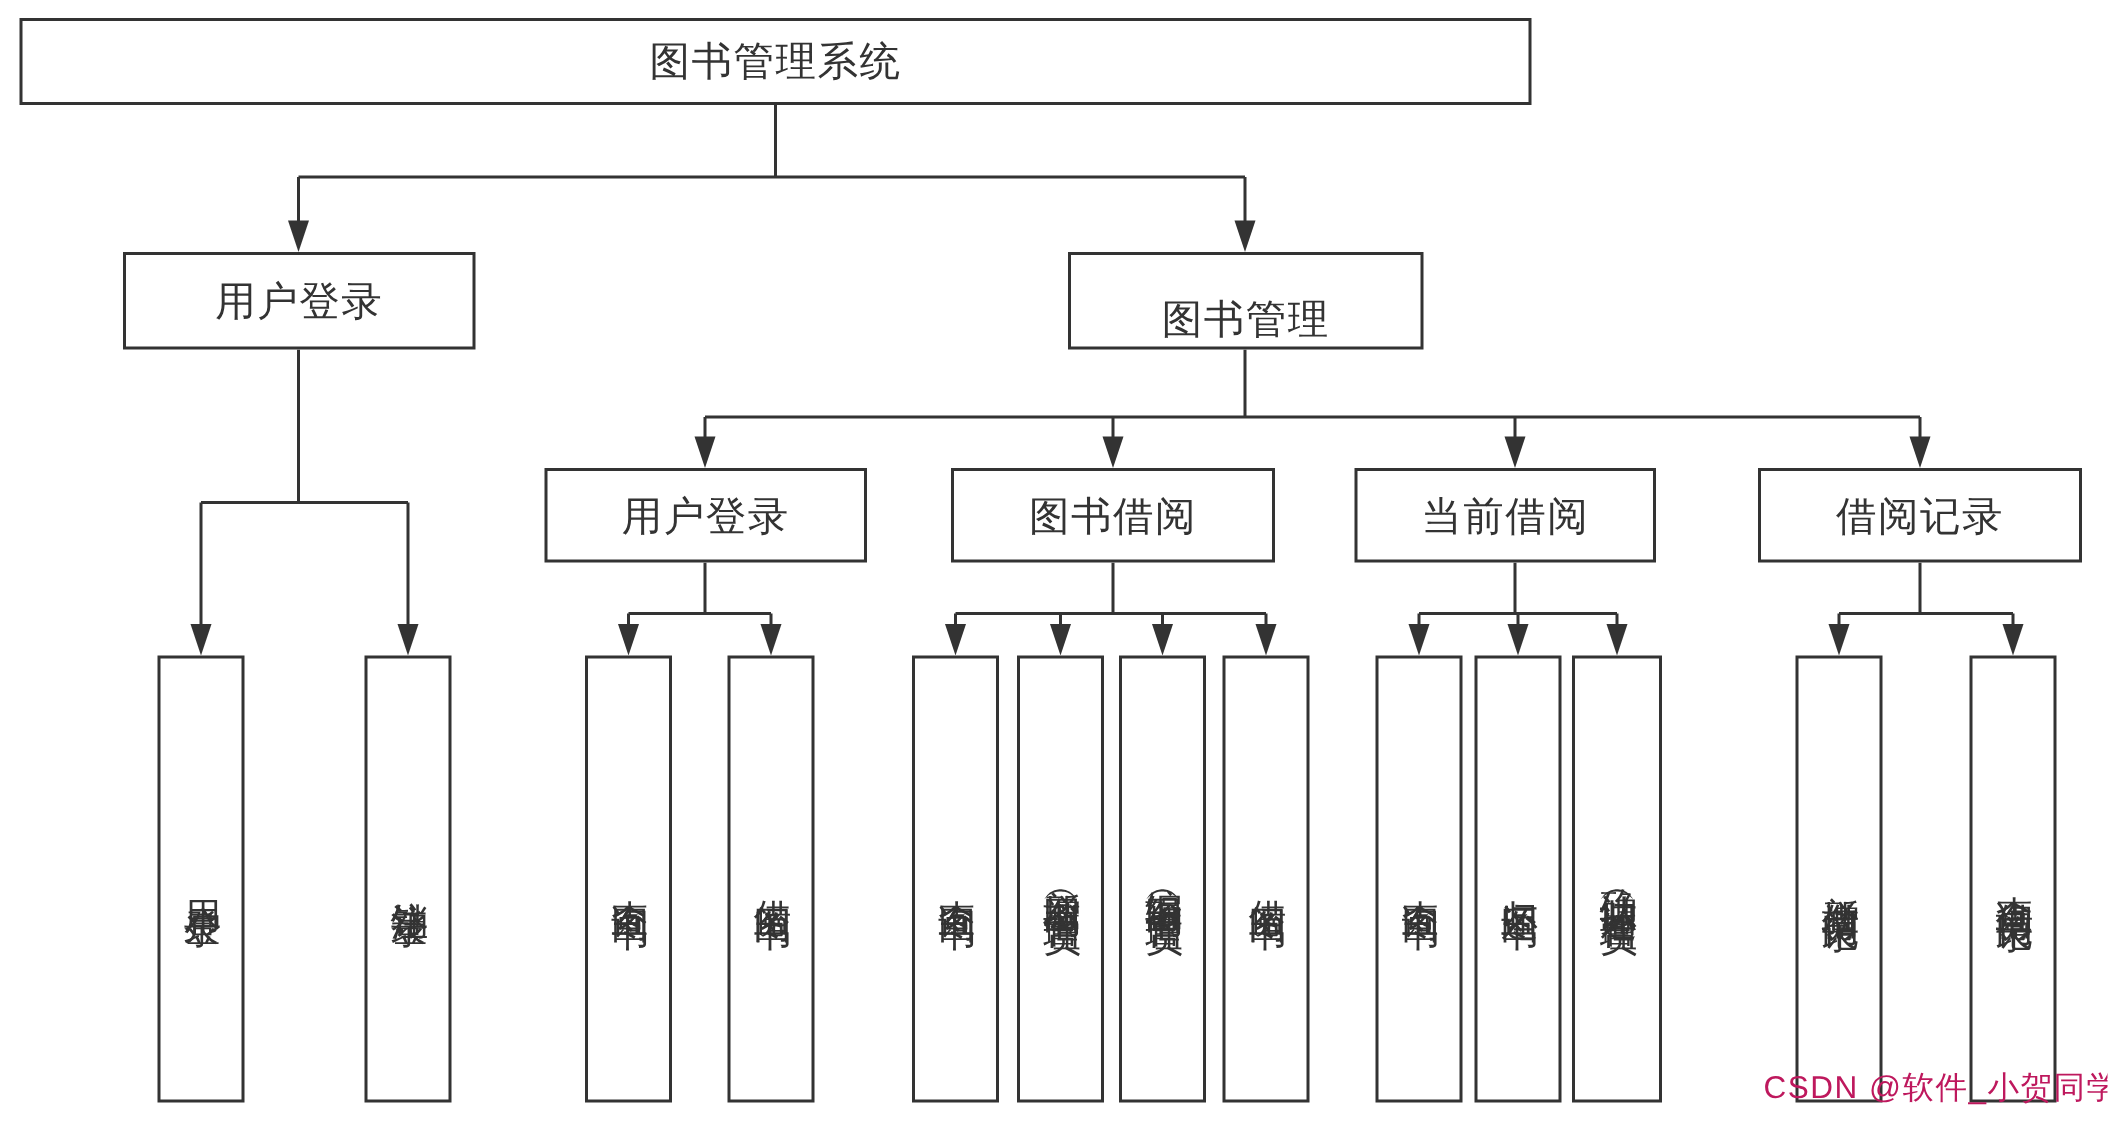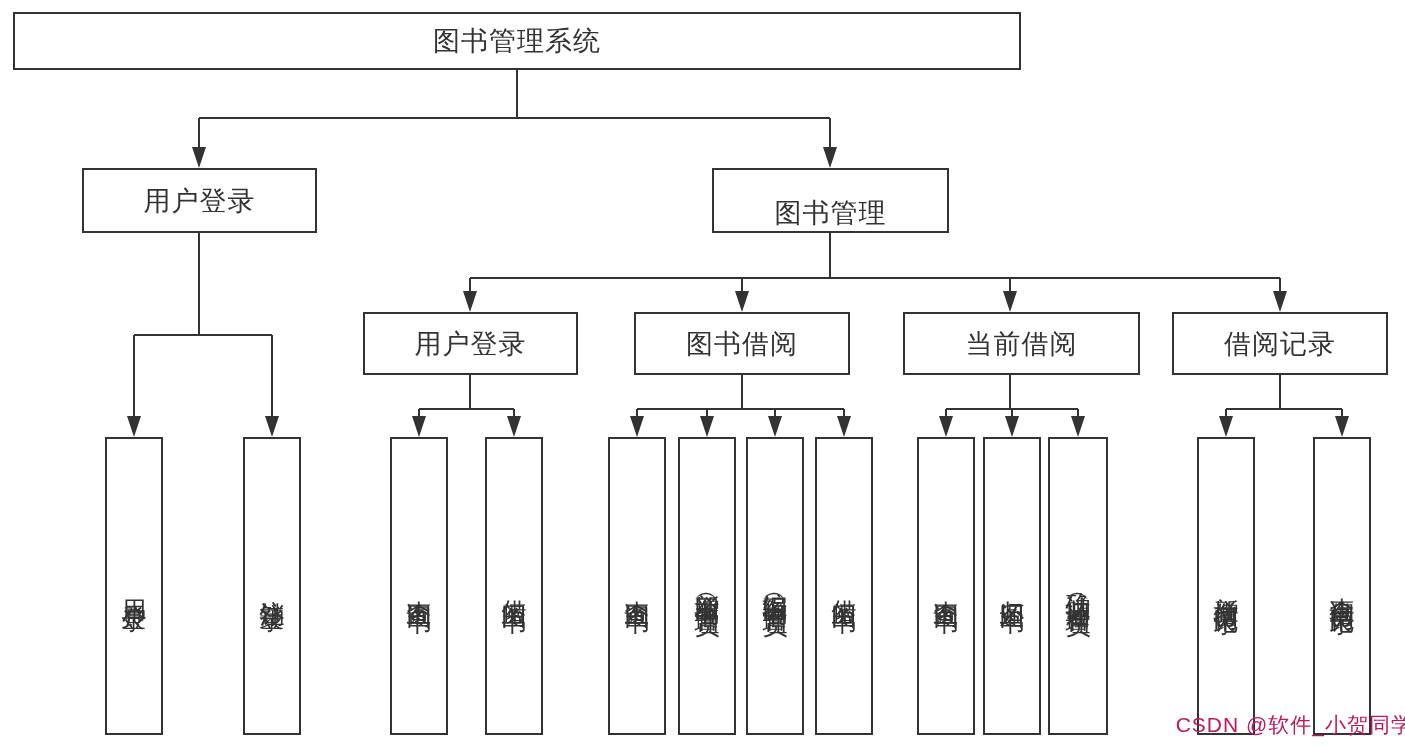--- a/index.html
+++ b/index.html
@@ -32,21 +32,21 @@
     white-space: nowrap;
   }
   
   #n-root { left: 13px; top: 12px; width: 1008px; height: 58px; }
   
   #n-l2a { left: 82px;  top: 168px; width: 235px; height: 65px; }
   #n-l2b { left: 712px; top: 168px; width: 237px; height: 65px; align-items: flex-end; }
   
   #n-l3a { left: 363px;  top: 312px; width: 215px; height: 63px; }
   #n-l3b { left: 634px;  top: 312px; width: 216px; height: 63px; }
-  #n-l3c { left: 903px;  top: 312px; width: 237px; height: 63px; }
+  #n-l3c { left: 903px;  top: 312px; width: 201px; height: 63px; }
   #n-l3d { left: 1172px; top: 312px; width: 216px; height: 63px; }
   
   .leaf { top: 437px; width: 58px; height: 298px; }
   #n-g1a { left: 105px; }
   #n-g1b { left: 243px; }
   #n-g2a { left: 390px; }
   #n-g2b { left: 485px; }
   #n-g3a { left: 608px; }
   #n-g3b { left: 678px; }
   #n-g3c { left: 746px; }

